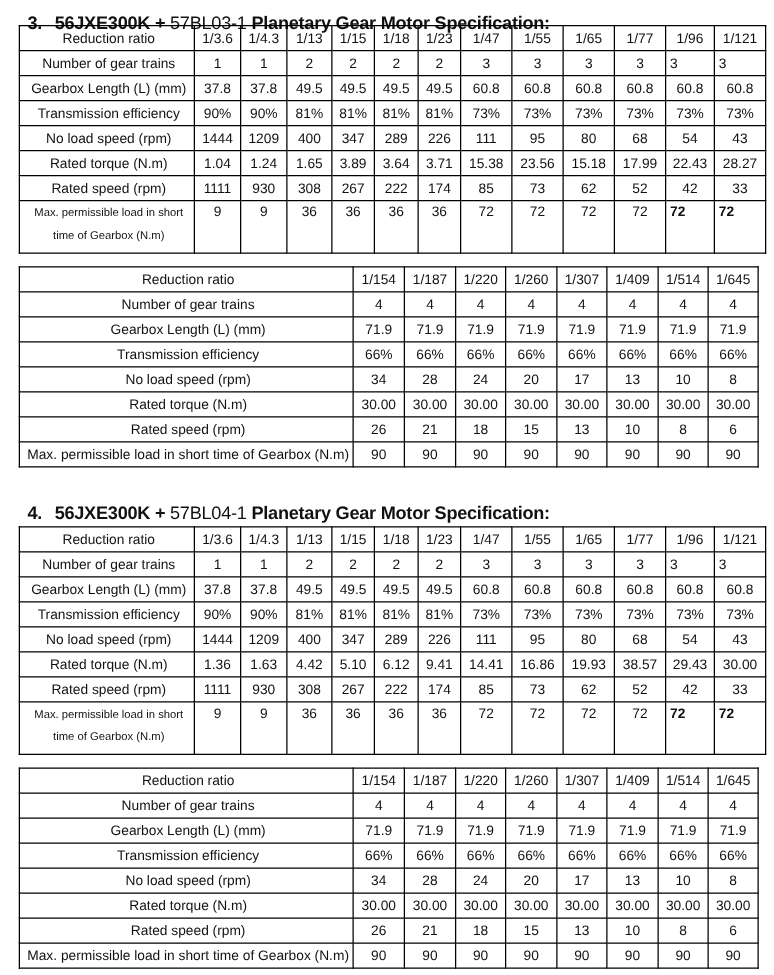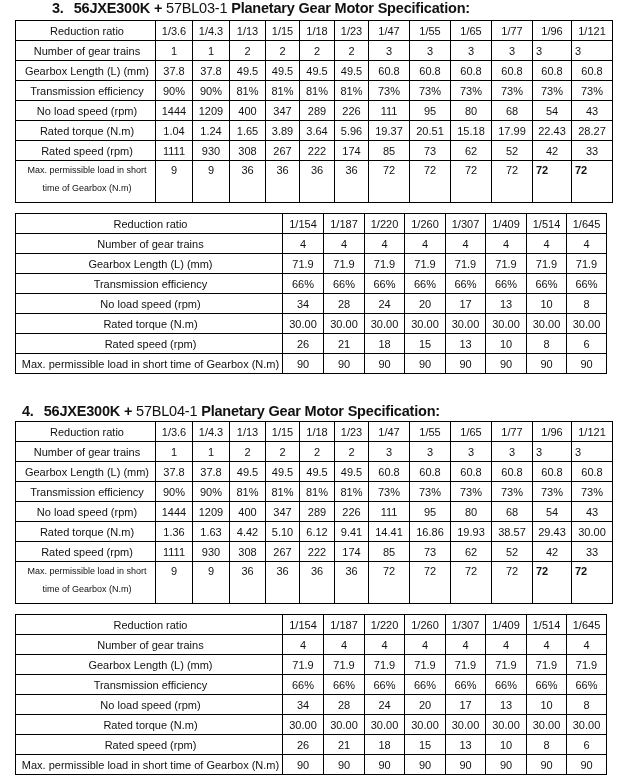--- a/index.html
+++ b/index.html
@@ -11,21 +11,21 @@
   td { border: 1px solid #000; padding: 0 2px; height: 19px; text-align: center; white-space: nowrap; overflow: hidden; }
   td.lbl { text-align: center; padding-left: 5px; }
   td.left { text-align: left; padding-left: 3px; }
   td.bold { font-weight: bold; text-align: left; padding-left: 3px; }
   tr.tall td { height: 38px; vertical-align: top; padding-top: 3px; }
   tr.tall td.lbl { font-size: 9px; line-height: 18px; padding-top: 0; white-space: normal; }
 </style>
 </head>
 <body>
 
-<div class="section-title" style="top:0;margin-left:30px;">
+<div class="section-title" style="top:11px;">
   <span class="num">3.</span><span>56JXE300K +</span><span class="light"> 57BL03-1</span><span> Planetary Gear Motor Specification:</span>
 </div>
 
 <table style="left:15px; top:20px; width:597px;">
   <colgroup>
       <col style="width:140px">
       <col style="width:37px">
       <col style="width:37px">
       <col style="width:36px">
       <col style="width:34px">
@@ -114,23 +114,23 @@
         <td>54</td>
         <td>43</td>
       </tr>
       <tr>
         <td class="lbl">Rated torque (N.m)</td>
         <td>1.04</td>
         <td>1.24</td>
         <td>1.65</td>
         <td>3.89</td>
         <td>3.64</td>
-        <td>5.96</td>
-        <td>19.37</td>
-        <td>20.51</td>
+        <td>3.71</td>
+        <td>15.38</td>
+        <td>23.56</td>
         <td>15.18</td>
         <td>17.99</td>
         <td>22.43</td>
         <td>28.27</td>
       </tr>
       <tr>
         <td class="lbl">Rated speed (rpm)</td>
         <td>1111</td>
         <td>930</td>
         <td>308</td>

